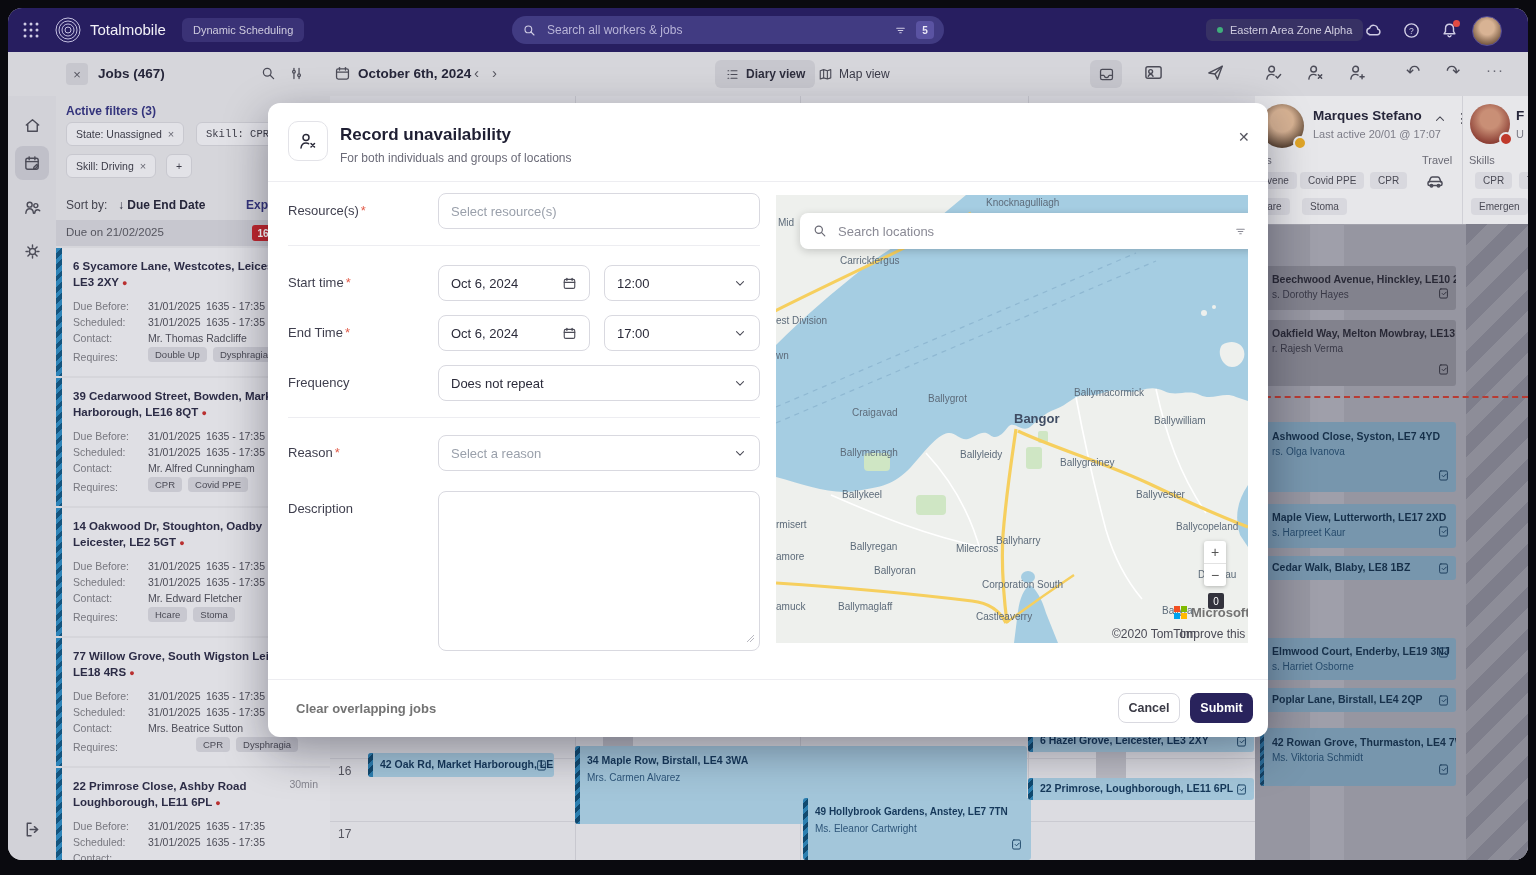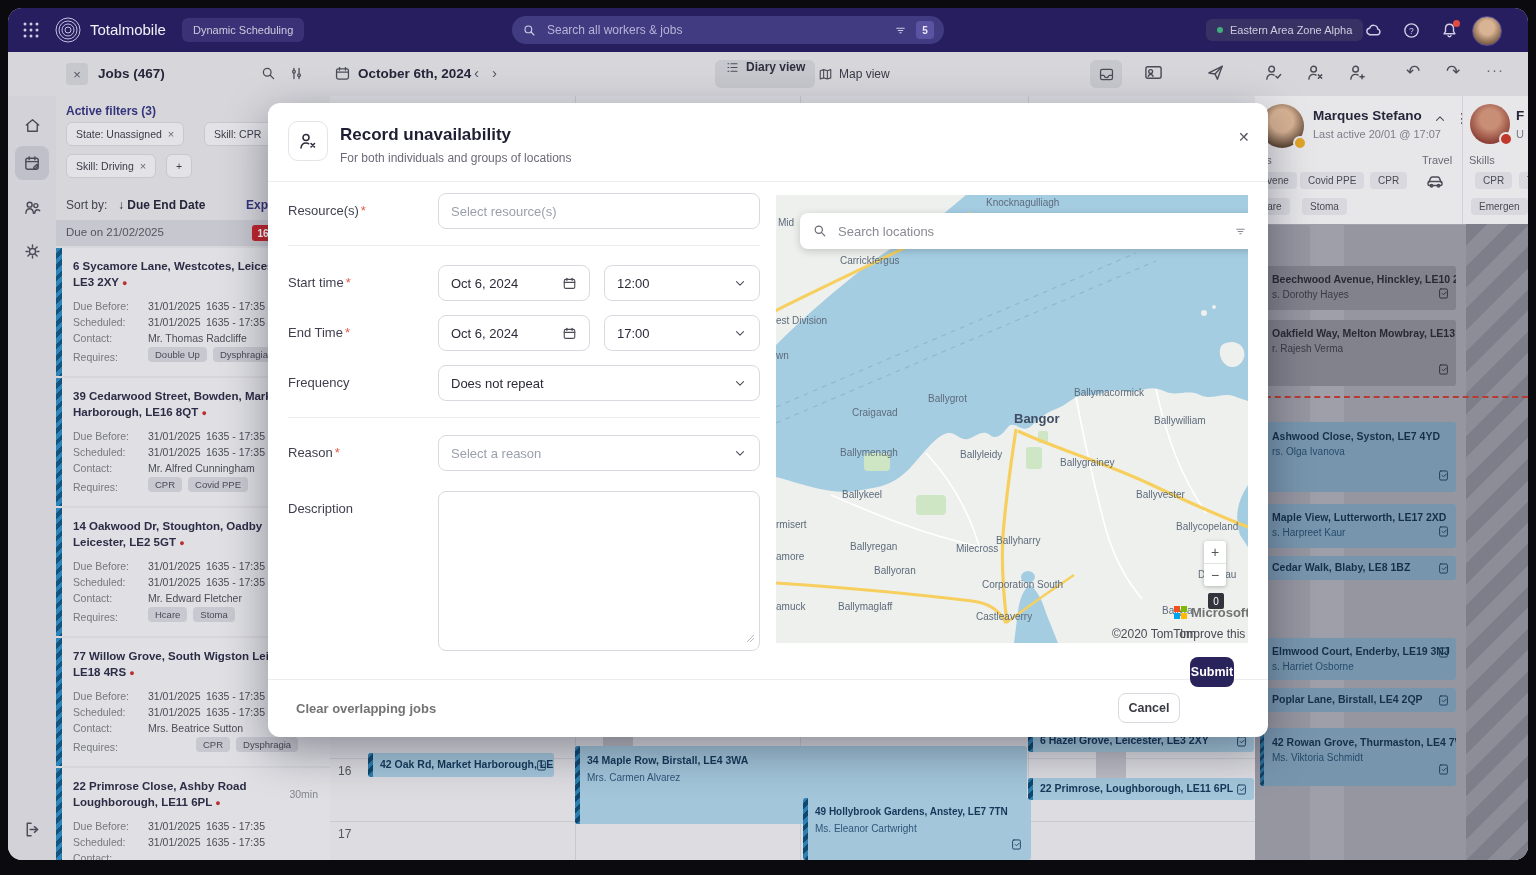--- a/index.html
+++ b/index.html
@@ -10,40 +10,40 @@
   .icw{stroke:#cfcce4;fill:none;stroke-width:1.5;stroke-linecap:round;stroke-linejoin:round;}
   
   #topbar{position:absolute;left:0;top:0;right:0;height:44px;background:#271e60;}
   .tb-badge{position:absolute;height:24px;border-radius:6px;background:#3a3276;color:#cfccdf;font-size:11px;display:flex;align-items:center;padding:0 11px;}
   #tb-search{position:absolute;left:504px;top:8px;width:432px;height:28px;border-radius:14px;background:#413b82;display:flex;align-items:center;padding:0 10px;box-sizing:border-box;}
   #tb-search input{flex:1;background:transparent;border:none;outline:none;color:#b8b4d8;font-size:12px;margin-left:8px;font-family:inherit;}
   #tb-search input::placeholder{color:#b8b4d8;}
   .count-badge{width:18px;height:18px;border-radius:4px;background:#5a53a2;color:#eae8f5;font-size:10px;display:flex;align-items:center;justify-content:center;font-weight:bold;}
   
   #toolbar{position:absolute;left:0;top:44px;right:0;height:44px;background:#d6d6db;border-bottom:1px solid #c4c4cb;}
-  .chip-btn{position:absolute;height:28px;border-radius:6px;background:#c7c7ce;display:flex;padding:0 10px;gap:6px;font-size:12px;font-weight:bold;color:#2e2e3e;}
+  .chip-btn{position:absolute;height:28px;border-radius:6px;background:#c7c7ce;display:flex;align-items:center;padding:0 10px;gap:6px;font-size:12px;font-weight:bold;color:#2e2e3e;}
   .ghost-btn{position:absolute;height:28px;display:flex;align-items:center;padding:0 8px;gap:6px;font-size:12px;color:#3a3a48;}
   
   #navrail{position:absolute;left:0;top:88px;bottom:0;width:48px;background:#d2d2d8;}
   .rail-ic{position:absolute;left:7px;width:34px;height:34px;display:flex;align-items:center;justify-content:center;border-radius:8px;}
   .rail-ic.active{background:#c0c0c9;}
   
   #jobspanel{position:absolute;left:48px;top:88px;bottom:0;width:274px;background:#d6d6db;}
   .fchip{position:absolute;height:24px;background:#e2e2e7;border:1px solid #c8c8cf;border-radius:6px;display:inline-flex;align-items:center;gap:6px;padding:0 9px;font-size:10.5px;color:#3c3c48;box-sizing:border-box;}
   .fchip .x{color:#6a6a75;font-size:11px;}
   .jcard{position:absolute;left:48px;width:274px;height:128px;background:#dfdfe4;box-sizing:border-box;}
   .jcard::before{content:'';position:absolute;left:0;top:0;bottom:0;width:6px;
     background:repeating-linear-gradient(135deg,#2d84b8 0 4px,#13547e 4px 8px);}
   .jc-title{position:absolute;left:17px;top:10px;width:238px;font-size:11.5px;font-weight:bold;color:#2c2c46;line-height:16px;}
   .dot{color:#b93030;font-size:9px;}
   .jc-row{position:absolute;left:17px;font-size:10.5px;color:#77777f;}
   .jc-val{position:absolute;left:92px;font-size:10.5px;color:#4c4c57;}
   .jc-time{position:absolute;left:150px;font-size:10.5px;color:#4c4c57;}
   .rchip{background:#c8c8d0;border-radius:4px;padding:2px 7px;font-size:9.5px;color:#4a4a55;margin-right:6px;}
-  .duration{position:absolute;right:12px;top:20px;font-size:10.5px;color:#85858f;}
+  .duration{position:absolute;right:12px;top:10px;font-size:10.5px;color:#85858f;}
   
   #calendar{position:absolute;left:322px;top:88px;right:273px;bottom:0;background:#dcdce1;}
   .vline{position:absolute;top:0;bottom:0;width:1px;background:#c8c8cf;}
   .hline{position:absolute;left:0;right:0;height:1px;background:#cacad1;}
   .tlabel{position:absolute;left:8px;font-size:12px;color:#55555f;}
   .centry{position:absolute;background:#a3c6da;border-radius:3px;box-sizing:border-box;overflow:hidden;}
   .centry::before{content:'';position:absolute;left:0;top:0;bottom:0;width:5px;
     background:repeating-linear-gradient(135deg,#2c7fb0 0 4px,#10496f 4px 8px);}
   .ce-title{position:absolute;left:12px;font-size:10.5px;font-weight:bold;color:#15385a;white-space:nowrap;}
   .ce-sub{position:absolute;left:12px;font-size:10px;color:#2e567a;white-space:nowrap;}
@@ -280,21 +280,21 @@
         </svg>
     </span>
   </div>
 
   <div id="jobspanel"></div>
   <span class="abs" style="left:58px;top:96px;font-size:12px;font-weight:bold;color:#34347c;">Active filters (3)</span>
   <span class="fchip" style="left:58px;top:114px;">
       <span>State: Unassigned</span>
       <span class="x">×</span>
     </span>
-  <span class="fchip" style="left:196px;top:114px;">
+  <span class="fchip" style="left:188px;top:114px;font-family:Liberation Mono, monospace;">
       <span>Skill: CPR</span>
       <span class="x">×</span>
     </span>
   <span class="fchip" style="left:58px;top:146px;">
       <span>Skill: Driving</span>
       <span class="x">×</span>
     </span>
   <span class="fchip" style="left:158px;top:146px;width:26px;justify-content:center;">+</span>
   <span class="abs" style="left:58px;top:190px;font-size:12px;color:#44444f;">Sort by:</span>
   <span class="abs" style="left:110px;top:190px;font-size:12px;font-weight:bold;color:#26263a;">↓ Due End Date</span>
@@ -688,16 +688,16 @@
           </span>
         <span style="font-size:13px;color:#737373;font-weight:bold;">Microsoft</span>
       </span>
       <span class="attr" style="left:336px;top:432px;">©2020 TomTom</span>
       <span class="attr" style="left:404px;top:432px;">Improve this map</span>
     </div>
 
     <div class="m-divider" style="left:0;right:0;top:576px;"></div>
     <span class="abs" style="left:28px;top:598px;font-size:13px;font-weight:bold;color:#737373;">Clear overlapping jobs</span>
     <span class="btn ghost" style="left:850px;top:590px;width:62px;">Cancel</span>
-    <span class="btn primary" style="left:922px;top:554px;width:44px;">Submit</span>
+    <span class="btn primary" style="left:922px;top:590px;width:63px;">Submit</span>
   </div>
 
 </div>
 
 </body></html>

